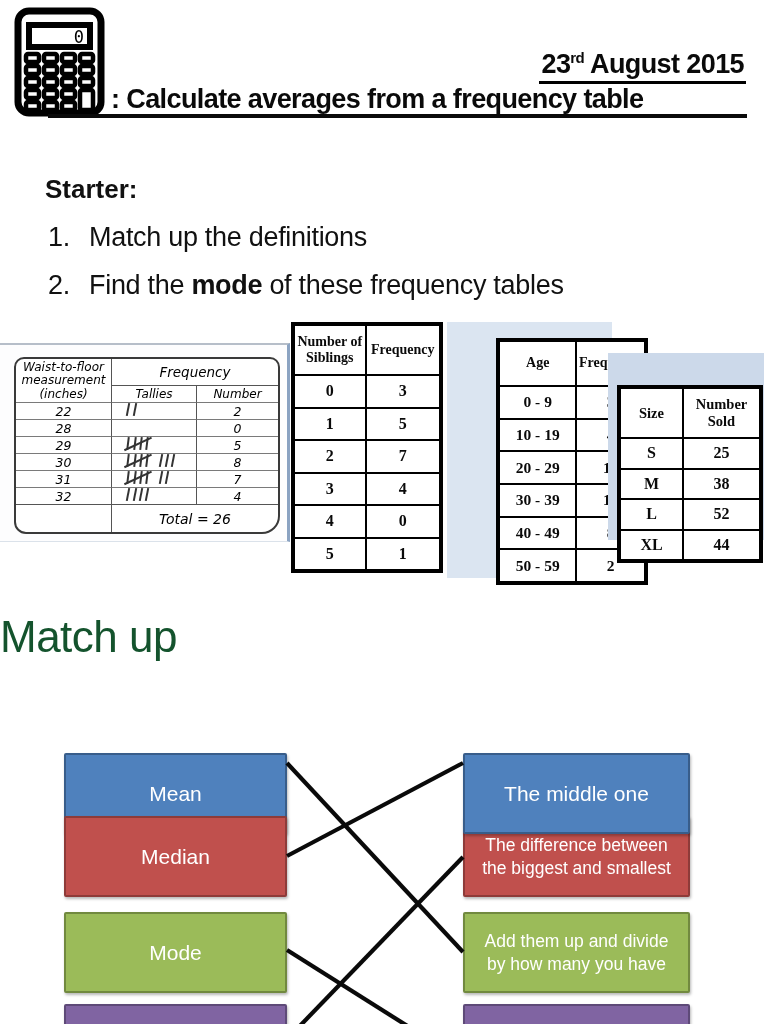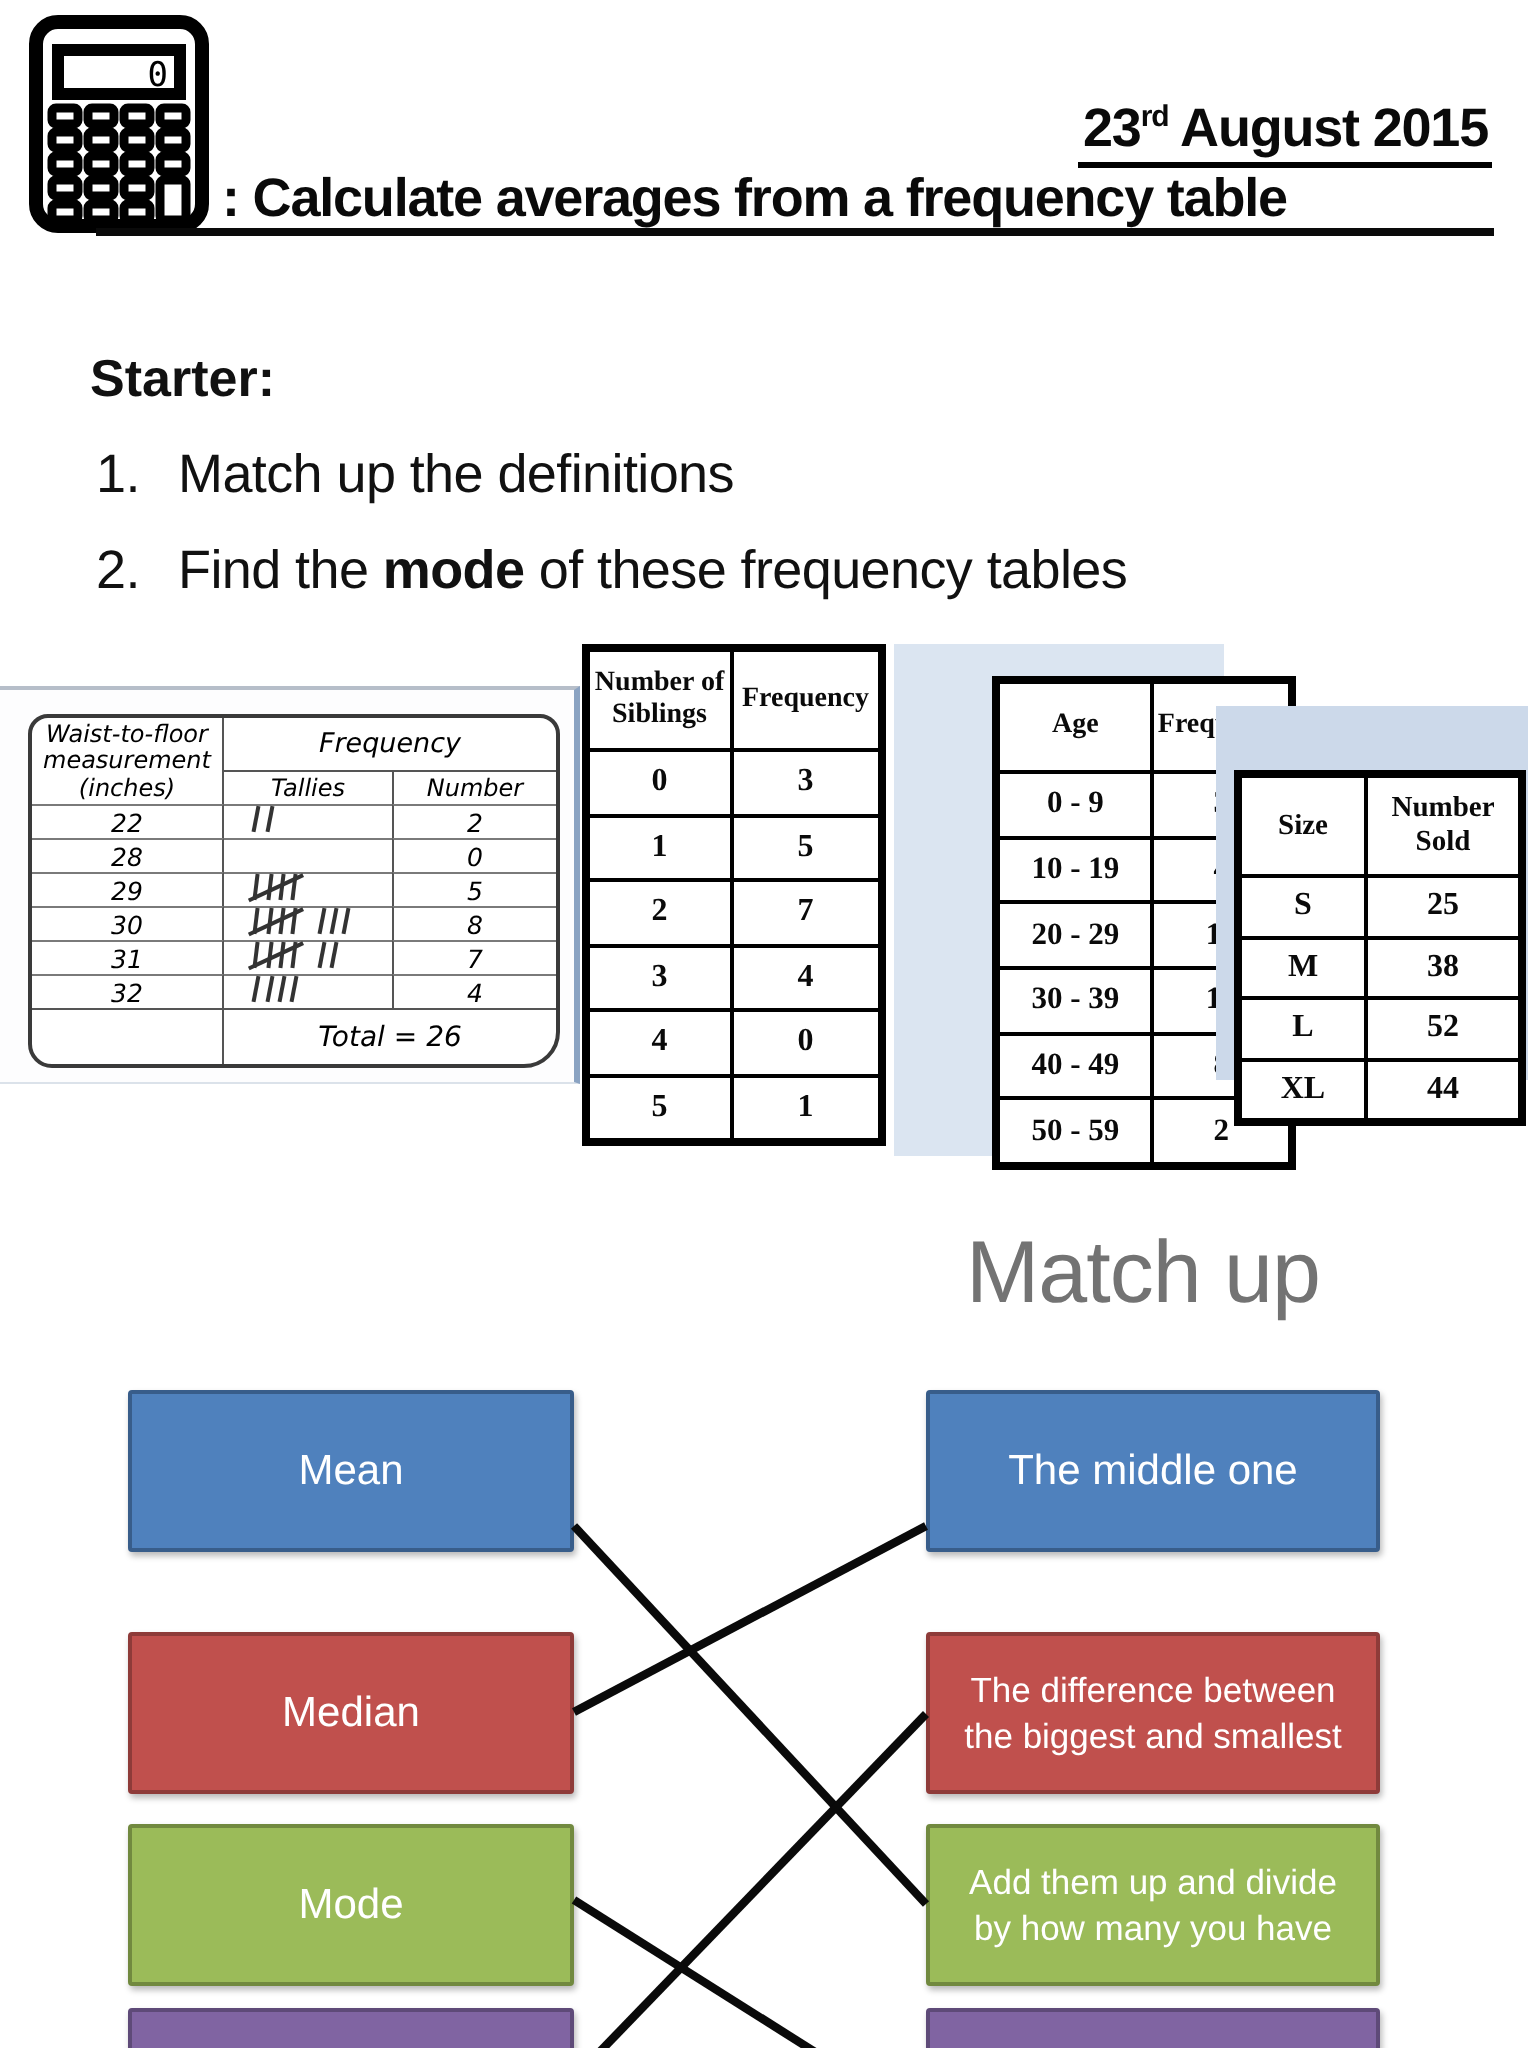--- a/index.html
+++ b/index.html
@@ -62,28 +62,28 @@
              grid-template-columns:53% 47%;grid-template-rows:45px repeat(6,1fr);margin-left:44px;}
   .age-table .hdr{font-size:14px;}
   .age-table .dat{font-size:15.5px;}
   .size-panel{position:absolute;left:608px;top:353px;width:156px;height:187px;background:#ccd9ea;}
   .size-table{position:absolute;left:9px;top:7px;width:140px;height:172px;
               grid-template-columns:45% 55%;grid-template-rows:50px repeat(4,1fr);margin-top:25px;}
   .size-table .hdr{font-size:14.5px;padding:0 6px;}
   .size-table .dat{font-size:16px;}
 
   
-  .mu-title{position:absolute;left:0;top:612px;width:660px;text-align:right;
-            font-size:44px;font-weight:400;color:#737373;letter-spacing:-0.5px;}
+  .mu-title{position:absolute;left:0;top:612px;width:660px;text-align:left;
+            font-size:44px;font-weight:400;color:#14532d;letter-spacing:-0.5px;}
   .mu-box{position:absolute;width:223px;height:81px;display:flex;align-items:center;justify-content:center;
           text-align:center;color:#fff;border:2px solid;border-radius:2px;
           box-shadow:1px 2px 3px rgba(0,0,0,0.28);padding:0 12px;box-sizing:border-box;}
   .mu-left{left:64px;}
   .mu-right{left:463px;width:227px;}
-  .r0{top:695px;padding-left:12px;}.r1{top:816px;}.r2{top:912px;}.r3{top:1004px;}
+  .r0{top:753px;padding-left:12px;}.r1{top:816px;}.r2{top:912px;}.r3{top:1004px;}
   .lbl-lg{font-size:21px;}
   .lbl-sm{font-size:17.5px;line-height:23px;}
   #match-lines{position:absolute;left:0;top:0;width:768px;height:1024px;pointer-events:none;}
 </style>
 </head>
 <body>
 
 <div class="page">
 
   <svg class="calc" viewBox="0 0 93 110">

